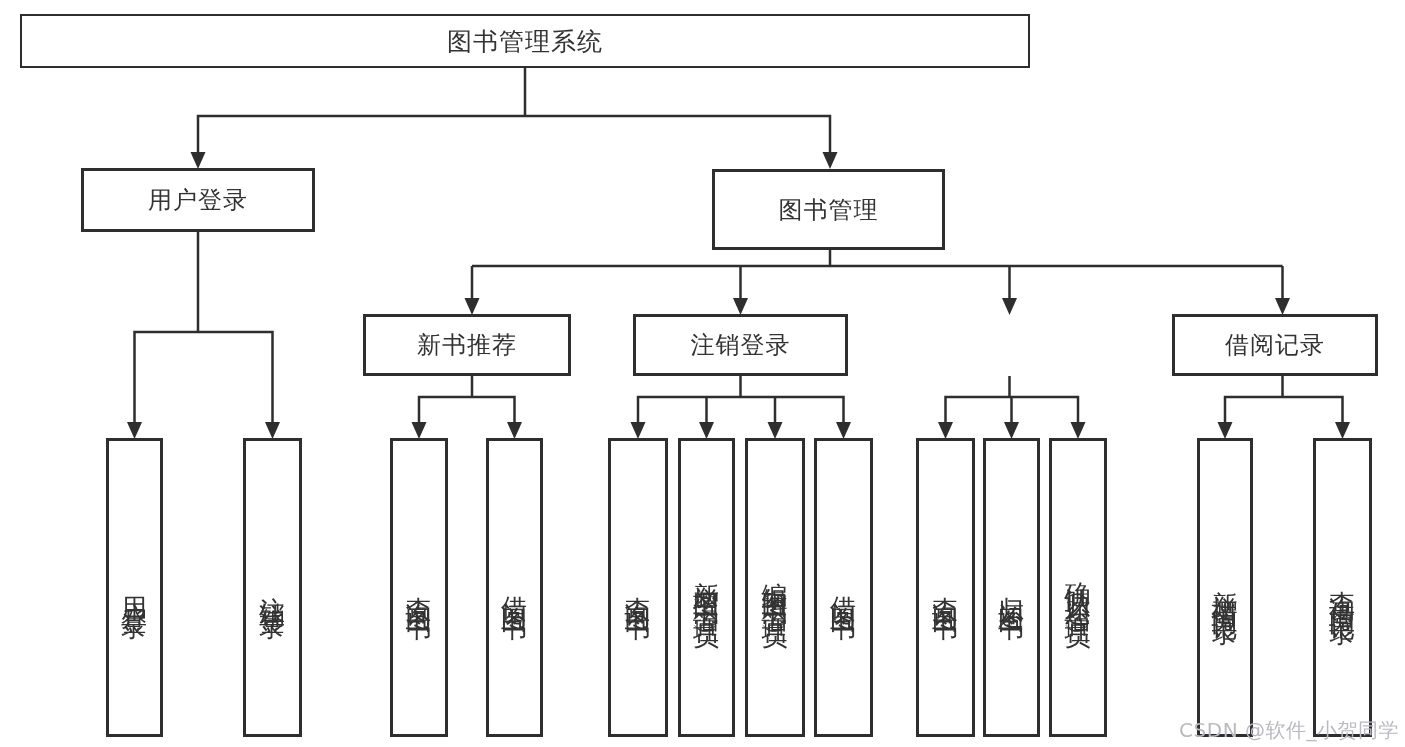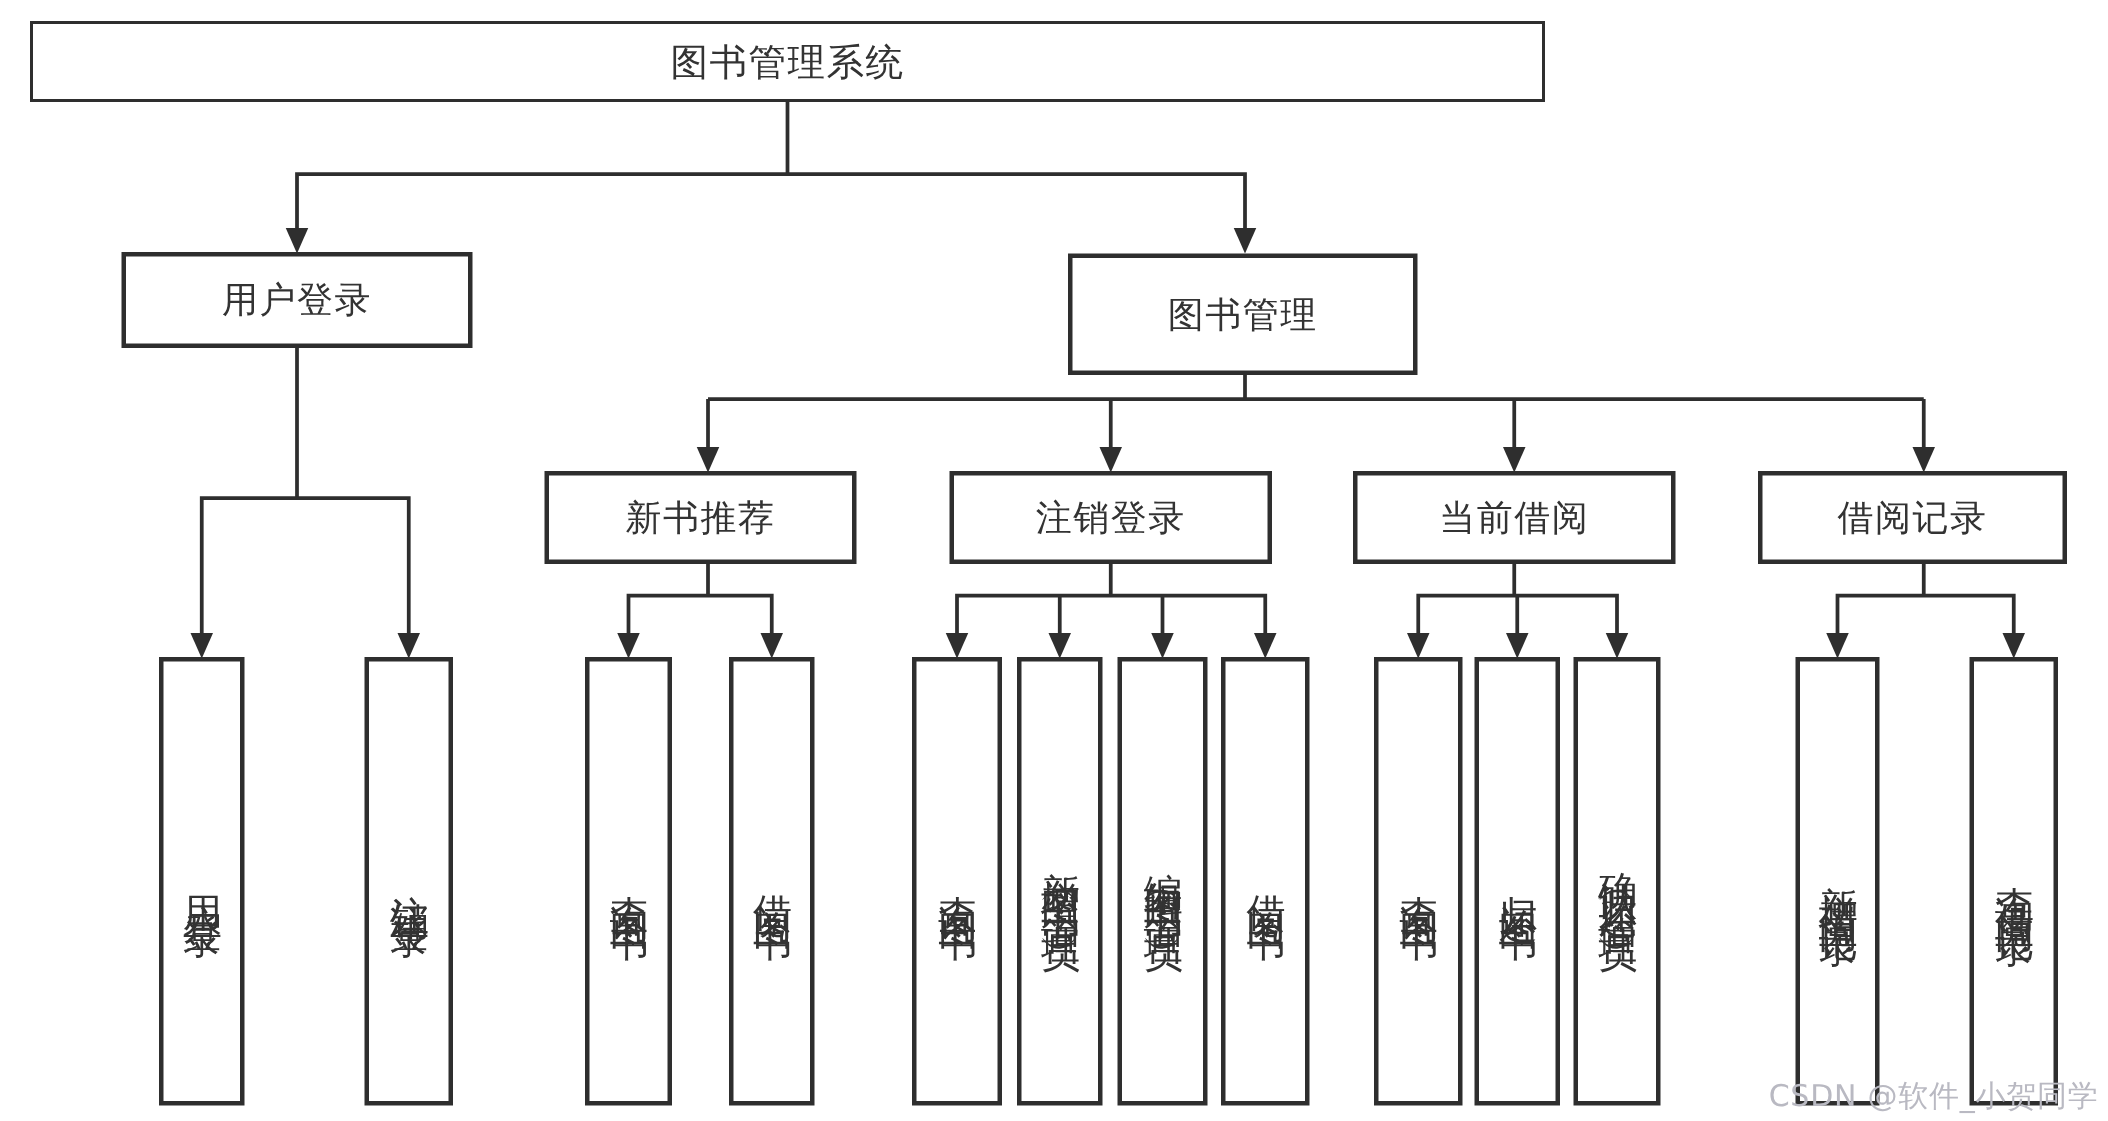--- a/index.html
+++ b/index.html
@@ -125,21 +125,20 @@
     </g>
   </svg>
 
   <div class="box root">图书管理系统</div>
 
   <div class="box" style="left:81px;top:168px;width:234px;height:64px">用户登录</div>
   <div class="box" style="left:712px;top:169px;width:233px;height:81px">图书管理</div>
 
   <div class="box" style="left:363px;top:314px;width:208px;height:62px">新书推荐</div>
   <div class="box" style="left:633px;top:314px;width:215px;height:62px">注销登录</div>
-  <div class="box" style="left:902px;top:314px;width:215px;height:62px">当前借阅</div>
   <div class="box" style="left:1172px;top:314px;width:206px;height:62px">借阅记录</div>
 
   <div class="vbox" style="left:106px;width:57px">用户登录</div>
   <div class="vbox" style="left:243px;width:59px">注销登录</div>
 
   <div class="vbox" style="left:390px;width:58px">查询图书</div>
   <div class="vbox" style="left:486px;width:57px">借阅图书</div>
 
   <div class="vbox" style="left:608px;width:60px">查询图书</div>
   <div class="vbox" style="left:678px;width:57px">新增图书（管理员）</div>

